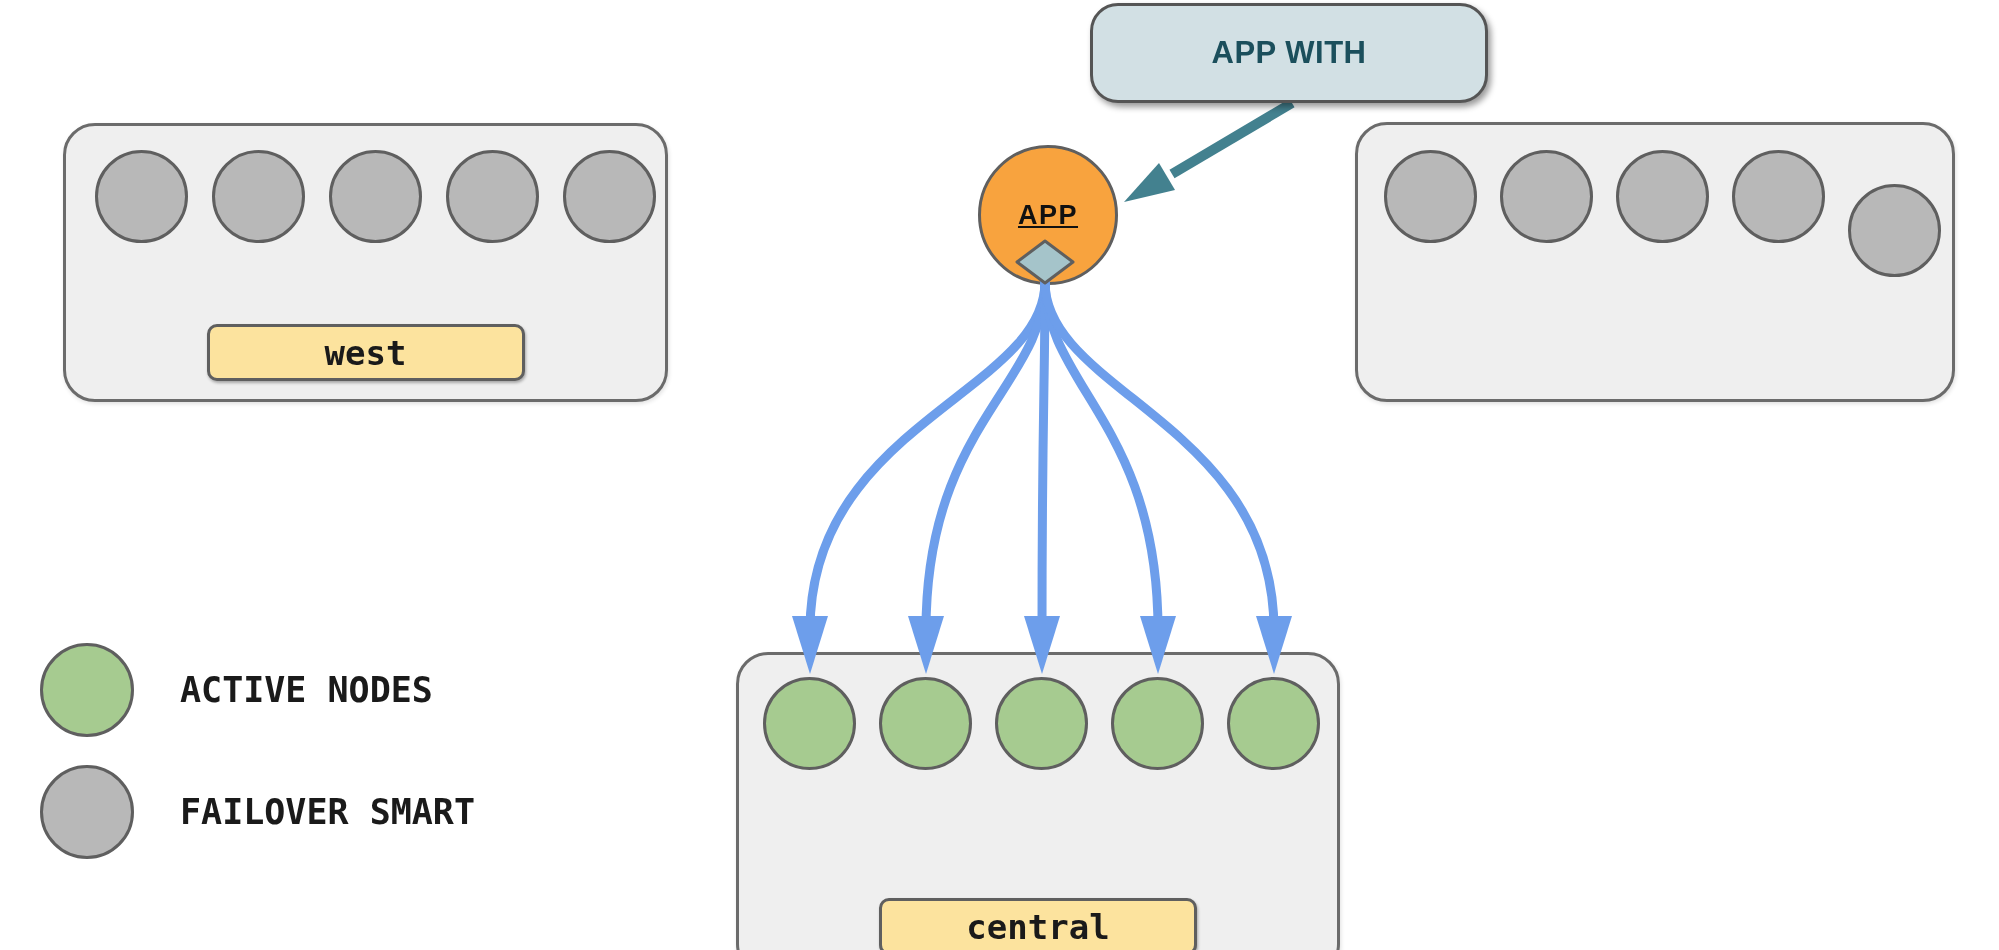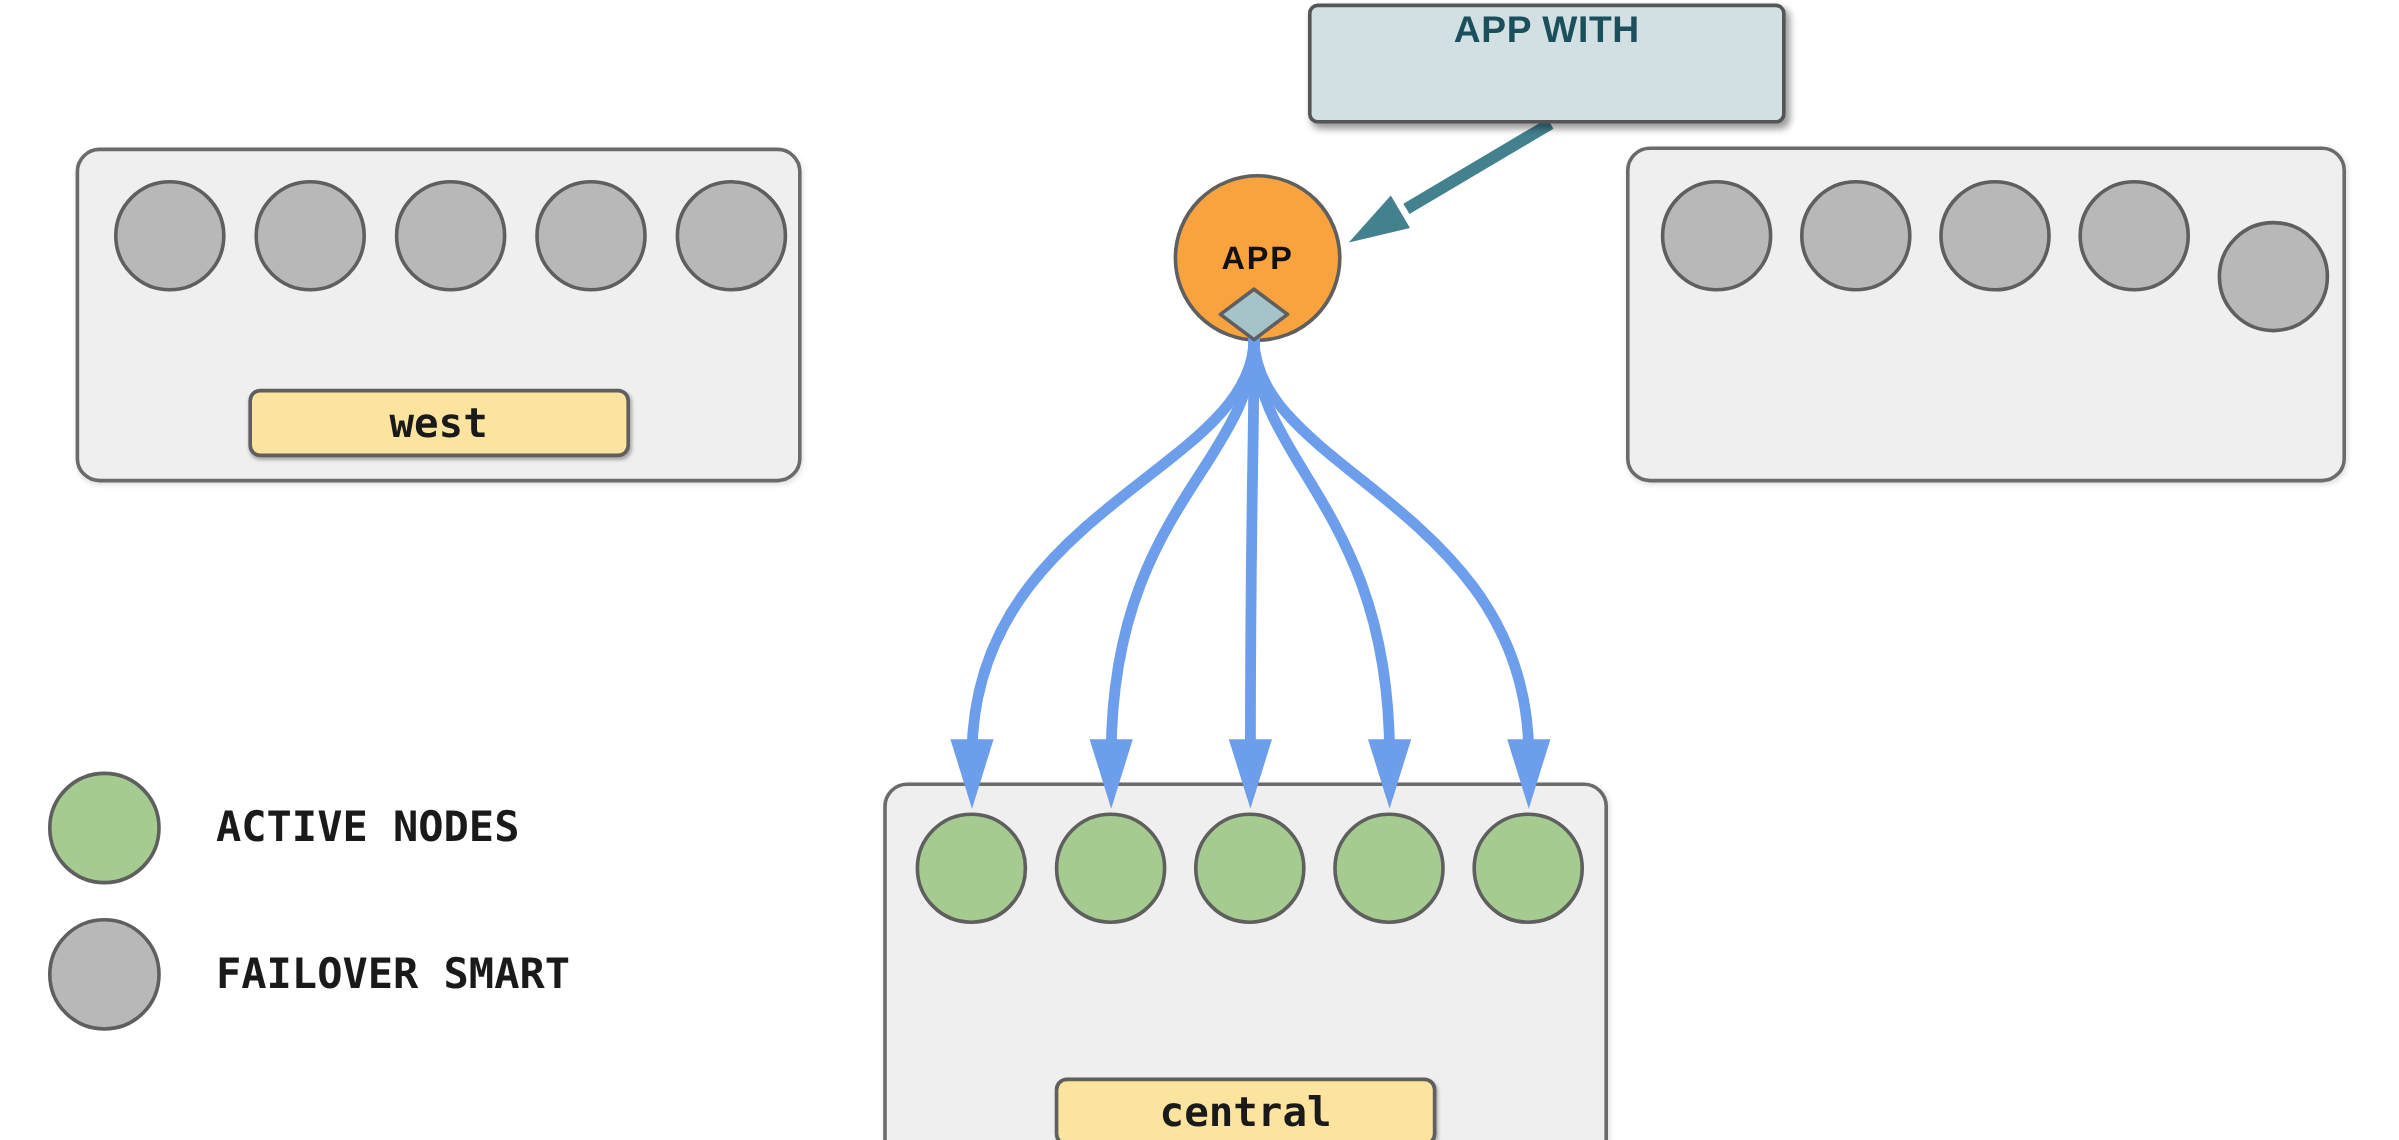--- a/index.html
+++ b/index.html
@@ -4,21 +4,21 @@
 <style>
   html,body{margin:0;padding:0;background:#ffffff;}
   .canvas{
     position:relative;width:1999px;height:950px;background:#ffffff;
     overflow:hidden;font-family:"Liberation Sans",sans-serif;
   }
   
   .region{
     position:absolute;box-sizing:border-box;
     background:var(--region-fill);border:3px solid var(--region-border);
-    border-radius:20px;box-shadow:1px 2px 4px rgba(0,0,0,0.12);
+    border-radius:32px;box-shadow:1px 2px 4px rgba(0,0,0,0.12);
     z-index:1;
     text-align:right;
   }
   #region-west{left:63px;top:123px;width:605px;height:279px;}
   #region-east{left:1355px;top:122px;width:600px;height:280px;}
   #region-central{left:736px;top:652px;width:604px;height:324px;}
 
   .node-row{display:flex;}
   #region-west .node-row{padding:24px 0 0 29px;gap:24px;}
   #region-east .node-row{padding:25px 0 0 26px;gap:23px;}
@@ -41,30 +41,30 @@
     font:bold 34px/1 "DejaVu Sans Mono",monospace;color:#1a1a1a;
   }
 
   
   .app-circle{
     position:absolute;left:978px;top:145px;width:140px;height:140px;
     box-sizing:border-box;border-radius:50%;
     background:var(--app-fill);border:3px solid var(--app-border);
     display:flex;align-items:center;justify-content:center;
     font:bold 27px "Liberation Sans",sans-serif;letter-spacing:1.5px;
-    color:#111111;z-index:2;
+    color:#111111;z-index:2;text-decoration:underline;
   }
 
   
   .callout{
     position:absolute;left:1090px;top:3px;width:398px;height:100px;
     box-sizing:border-box;background:var(--callout-fill);
-    border:3px solid var(--callout-border);border-radius:8px;
+    border:3px solid var(--callout-border);border-radius:28px;
     box-shadow:3px 4px 6px rgba(0,0,0,0.4);
-    display:flex;flex-direction:column;align-items:center;
+    display:flex;flex-direction:column;align-items:center;justify-content:center;
     font:bold 31px/1.25 "Liberation Sans",sans-serif;
     color:var(--callout-text);letter-spacing:0.5px;z-index:4;
   }
 
   
   .overlay{position:absolute;left:0;top:0;width:1999px;height:950px;z-index:3;pointer-events:none;}
   .fan-path{fill:none;stroke:var(--fan-arrow);stroke-width:9;stroke-linecap:round;}
   .fan-head{fill:var(--fan-arrow);}
   .callout-shaft{stroke:var(--callout-arrow);stroke-width:10;}
   .callout-head{fill:var(--callout-arrow);}

